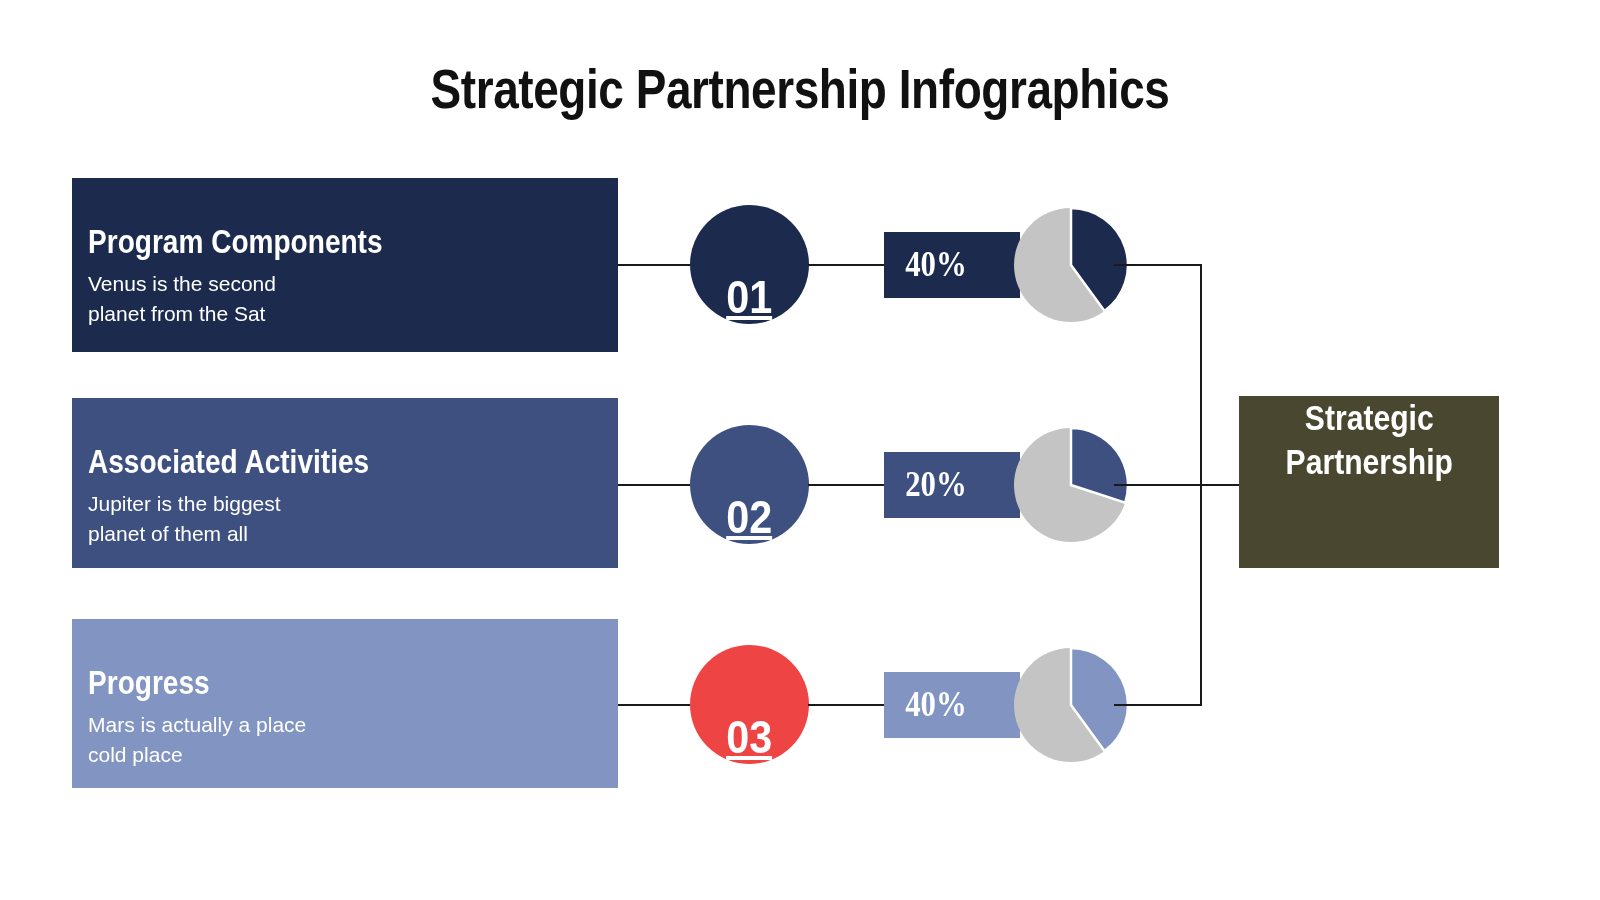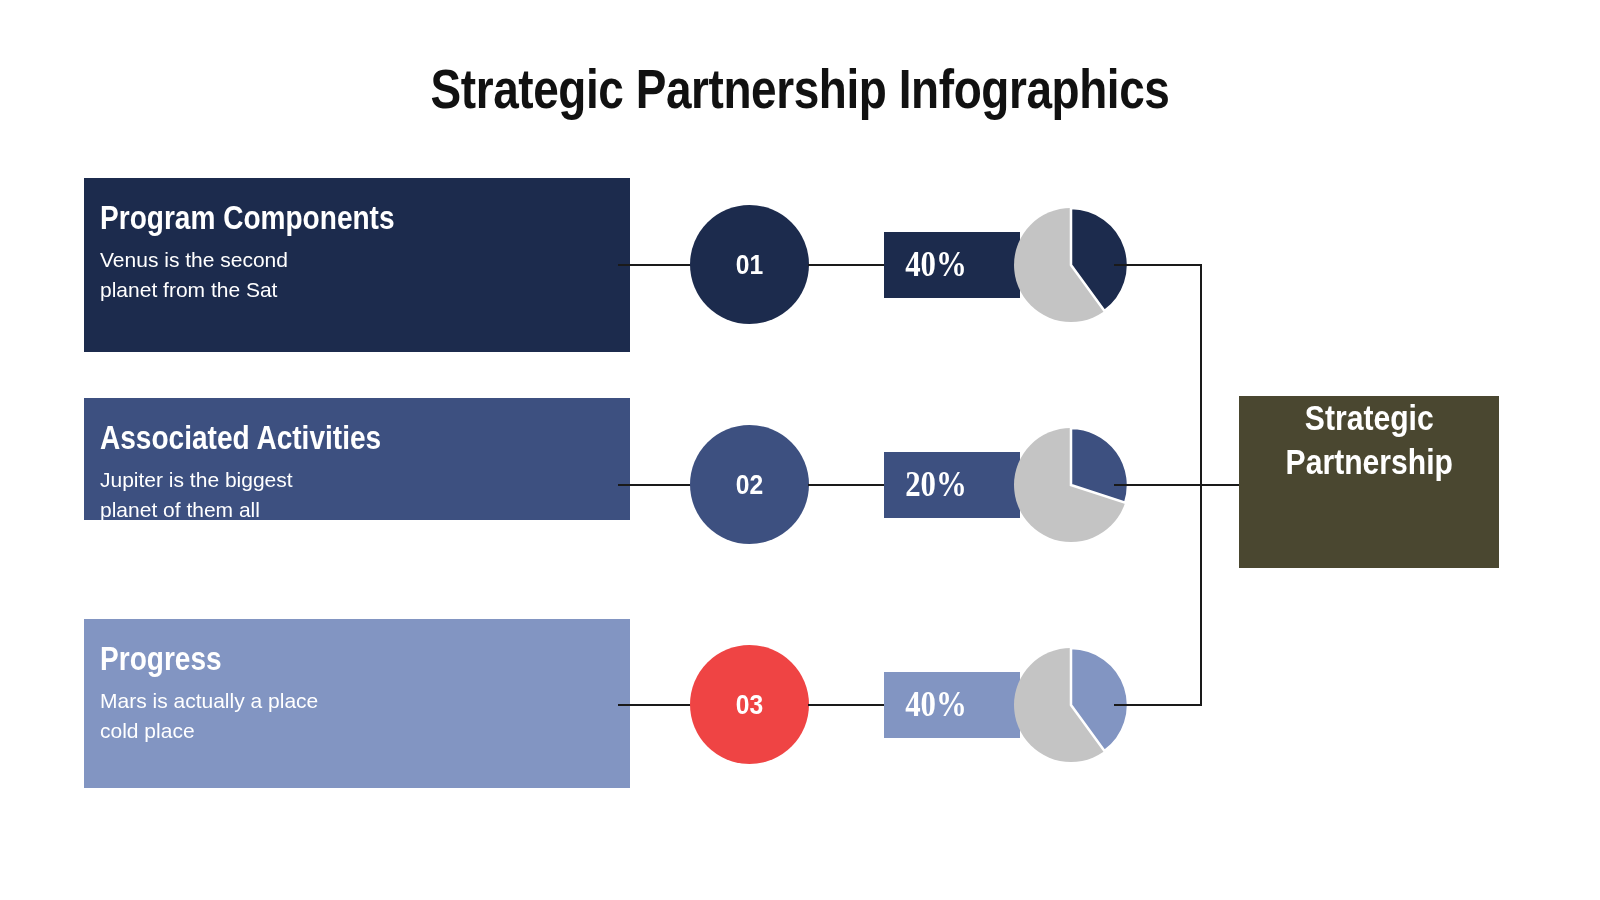--- a/index.html
+++ b/index.html
@@ -33,24 +33,24 @@
     letter-spacing: -0.5px;
     color: #111111;
     transform: scaleX(0.82);
     transform-origin: center top;
     white-space: nowrap;
   }
 
   
   .info-box {
     position: absolute;
-    left: 84px;
+    left: 72px;
     width: 546px;
     box-sizing: border-box;
-    padding: 22px 0 0 16px;
+    padding: 46px 0 0 16px;
     color: #ffffff;
   }
   .info-title {
     font-family: "Liberation Sans Narrow", "Liberation Sans", sans-serif;
     font-weight: bold;
     font-size: 33px;
     line-height: 1.08;
     letter-spacing: 0px;
     transform: scaleX(0.85);
     transform-origin: left top;
@@ -60,45 +60,46 @@
   .info-desc {
     font-family: "Liberation Sans", sans-serif;
     font-weight: normal;
     font-size: 21px;
     line-height: 1.45;
     white-space: pre-line;
     margin: 0;
   }
 
   #box-1 { top: 178px; height: 174px; background: #1c2b4d; }
-  #box-2 { top: 398px; height: 122px; background: #3d5080; }
+  #box-2 { top: 398px; height: 170px; background: #3d5080; }
   #box-3 { top: 619px; height: 169px; background: #8295c2; }
 
   
   .conn {
     position: absolute;
     background: #1a1a1a;
   }
   .h-line { height: 2px; }
   .v-line { width: 2px; }
 
   
   .num-circle {
     position: absolute;
     width: 119px;
     height: 119px;
     border-radius: 50%;
     display: flex;
-    align-items: center;
+    align-items: flex-end;
     justify-content: center;
     color: #ffffff;
     font-family: "Liberation Sans Narrow", "Liberation Sans", sans-serif;
     font-weight: bold;
-    font-size: 28px;
+    font-size: 47px;
     letter-spacing: 0px;
+    text-decoration: underline;
   }
   .num-circle span { transform: scaleX(0.88); display: inline-block; }
   #circle-1 { left: 690px; top: 205px; background: #1c2b4d; }
   #circle-2 { left: 690px; top: 425px; background: #3d5080; }
   #circle-3 { left: 690px; top: 645px; background: #ef4444; }
 
   
   .pct-badge {
     position: absolute;
     width: 136px;

